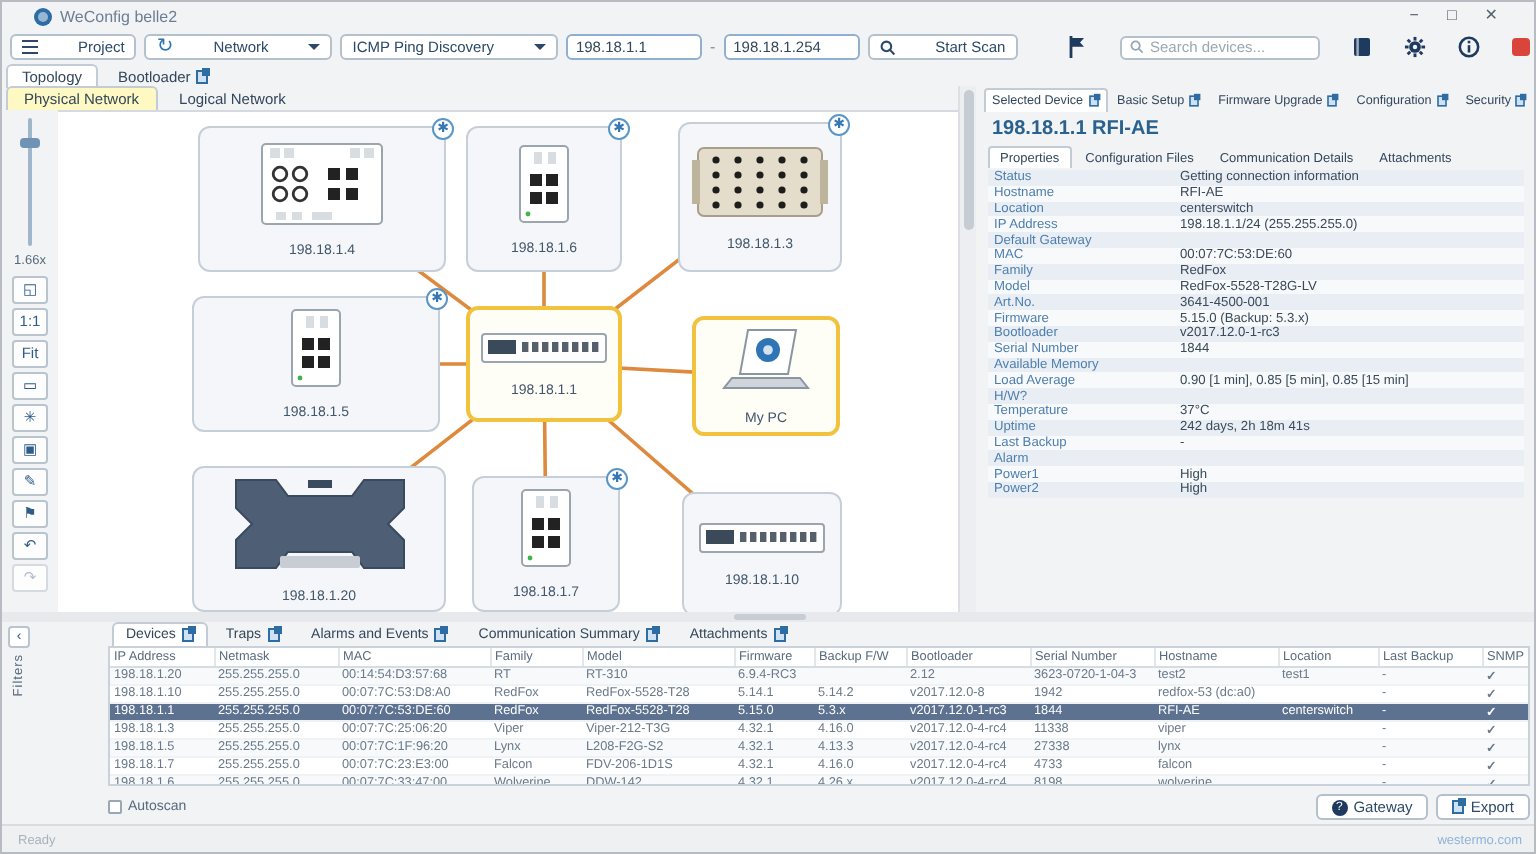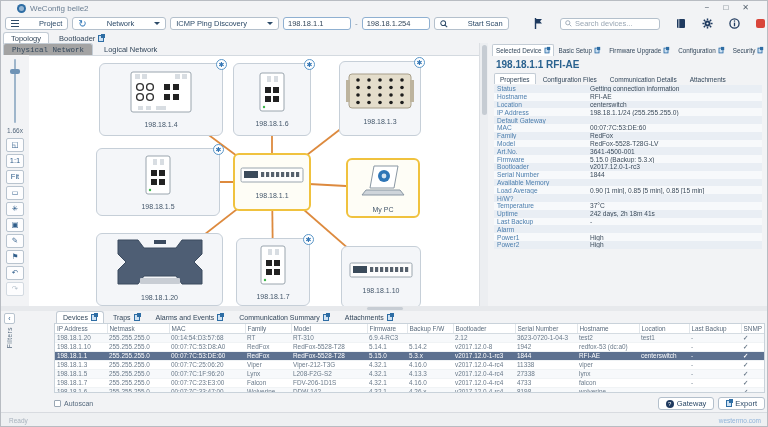--- a/index.html
+++ b/index.html
@@ -33,21 +33,21 @@
   .maintabs{position:absolute;left:2px;top:31px;display:flex;gap:2px;}
   .mtab{display:flex;align-items:center;gap:3px;height:12px;padding:0 7px;font-size:7.5px;color:#33475b;
         border:1px solid transparent;border-bottom:none;border-radius:3px 3px 0 0;}
   .mtab.active{background:#fff;border-color:#c3ccd5;}
   .mini-doc{width:6px;height:7px;border:1px solid #2e6da4;background:#cfe2f3;display:inline-block;position:relative;}
   .mini-doc:after{content:"";position:absolute;right:-2px;top:-2px;width:4px;height:4px;background:#2e6da4;}
   
   .leftpanel{position:absolute;left:0;top:42px;width:478px;height:263px;}
   .subtabs{position:absolute;left:2px;top:0;display:flex;gap:2px;}
   .stab{height:12px;padding:0 8px;font-size:7.5px;display:flex;align-items:center;border:1px solid transparent;border-bottom:none;border-radius:3px 3px 0 0;color:#33475b;}
-  .stab.active{background:#a3a3a3;border-color:#c3ccd5;font-family:Liberation Mono, monospace;}
+  .stab.active{background:#fef9c3;border-color:#c3ccd5;}
   .canvas{position:absolute;left:28px;top:12px;width:450px;height:251px;background:#fff;border-top:1px solid #d4dae0;overflow:hidden;}
   
   .toolstrip{position:absolute;left:3px;top:16px;width:22px;display:flex;flex-direction:column;align-items:center;gap:2px;}
   .slider{position:relative;width:10px;height:64px;margin-bottom:2px;}
   .slider .track{position:absolute;left:4px;top:0;width:2px;height:64px;background:#9fb6cb;border-radius:1px;}
   .slider .thumb{position:absolute;left:0;top:10px;width:10px;height:5px;background:#6f93b5;border-radius:2px;}
   .zoomlabel{font-size:6.5px;color:#55697d;margin-bottom:2px;}
   .strip-btn{width:18px;height:14px;background:#fdfdfe;border:1px solid #b9c4cf;border-radius:2px;
              font-size:7.5px;color:#2f5d8a;display:flex;align-items:center;justify-content:center;line-height:1;}
   .strip-btn.disabled{color:#b3bfca;border-color:#d3dae1;}

